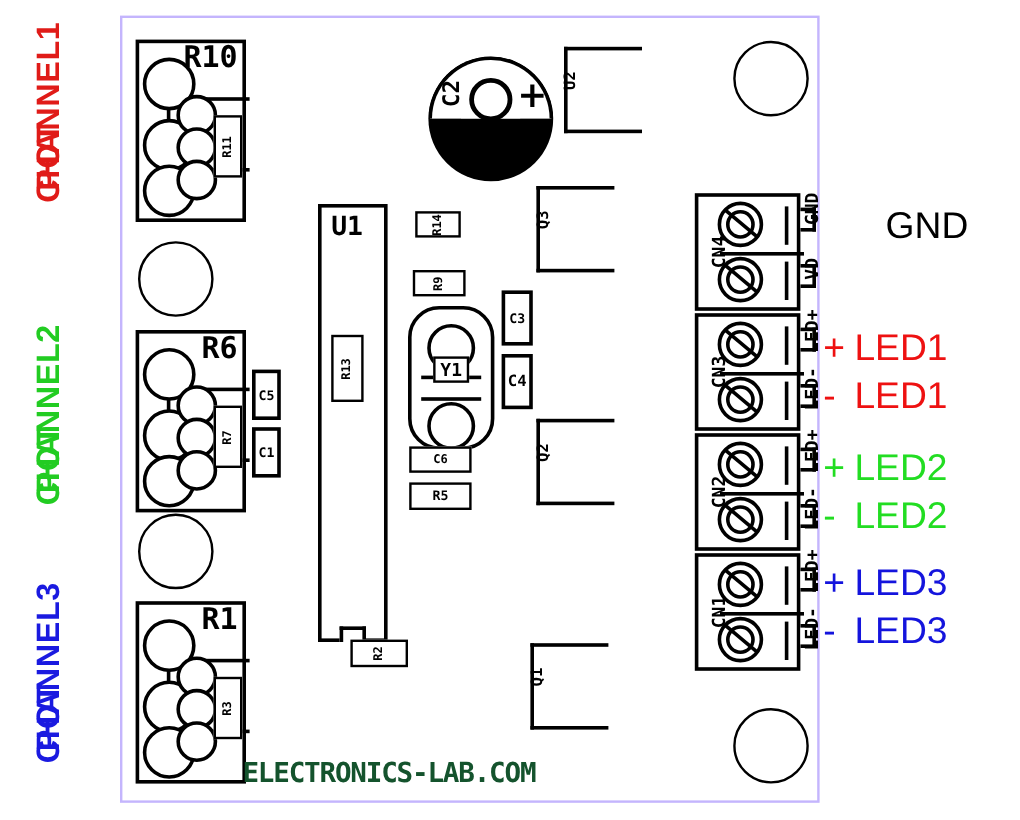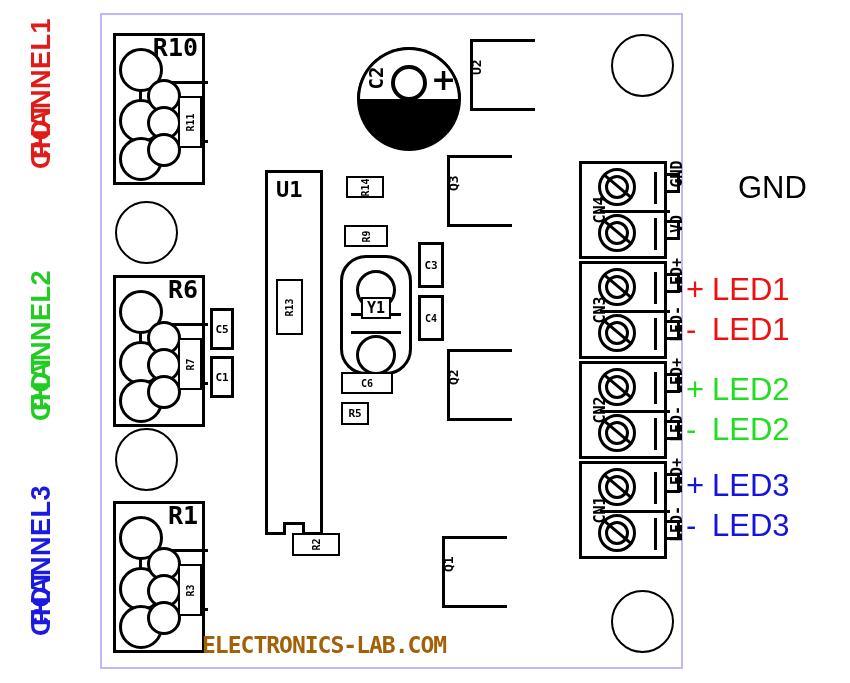--- a/index.html
+++ b/index.html
@@ -111,21 +111,21 @@
   
   .chan{position:absolute;transform-origin:center center;transform:rotate(-90deg);
         white-space:nowrap;font-weight:bold;font-size:27px;
         font-family:"Liberation Sans", sans-serif;letter-spacing:.5px;}
   .legend-row{position:absolute;display:flex;align-items:baseline;}
   .legend-sign{display:inline-block;width:26px;text-align:left;font-size:31px;}
   .legend-text{font-size:31px;}
 
   
   .brand{position:absolute;font-family:"DejaVu Sans Mono", monospace;
-         font-weight:bold;font-size:23px;color:#a16207;letter-spacing:-1px;}
+         font-weight:bold;font-size:23px;color:#14532d;letter-spacing:-1px;}
 </style>
 </head>
 <body>
 
 <div id="root">
 
   <div class="chan" style="left:-44px;top:78px;width:170px;text-align:center;color:#e01b18;">CHANNEL1</div>
   <div class="chan" style="left:6px;top:115px;width:70px;text-align:center;color:#e01b18;">POT</div>
 
   <div class="chan" style="left:-44px;top:330px;width:170px;text-align:center;color:#22cc22;">CHANNEL2</div>
@@ -224,27 +224,27 @@
       <div class="xbar" style="top:55px;"></div>
       <div class="xname" style="top:39px;">Y1</div>
       <div class="xbar" style="top:73px;"></div>
       <div class="xpad" style="top:77px;"></div>
     </div>
 
     <div class="vres" style="left:316px;top:227px;width:26px;height:46px;border-width:3px;">
       <span style="font-size:11px;">C3</span>
     </div>
     <div class="vres" style="left:316px;top:280px;width:26px;height:46px;border-width:3px;">
-      <span style="font-size:10px;">C4</span>
+      <span style="font-size:13px;">C4</span>
     </div>
 
     <div class="hres" style="left:239px;top:357px;width:52px;height:22px;border-width:2.5px;">
       <span style="font-size:10px;">C6</span>
     </div>
-    <div class="hres" style="left:239px;top:387px;width:28px;height:23px;border-width:2.5px;">
+    <div class="hres" style="left:239px;top:387px;width:52px;height:23px;border-width:2.5px;">
       <span style="font-size:11px;">R5</span>
     </div>
 
     <div class="hres" style="left:190px;top:518px;width:48px;height:23px;border-width:2.5px;">
       <span class="rot90" style="font-size:10px;">R2</span>
     </div>
 
     <div class="bracket" style="left:368px;top:24px;width:65px;height:72px;">
       <span>U2</span>
     </div>

